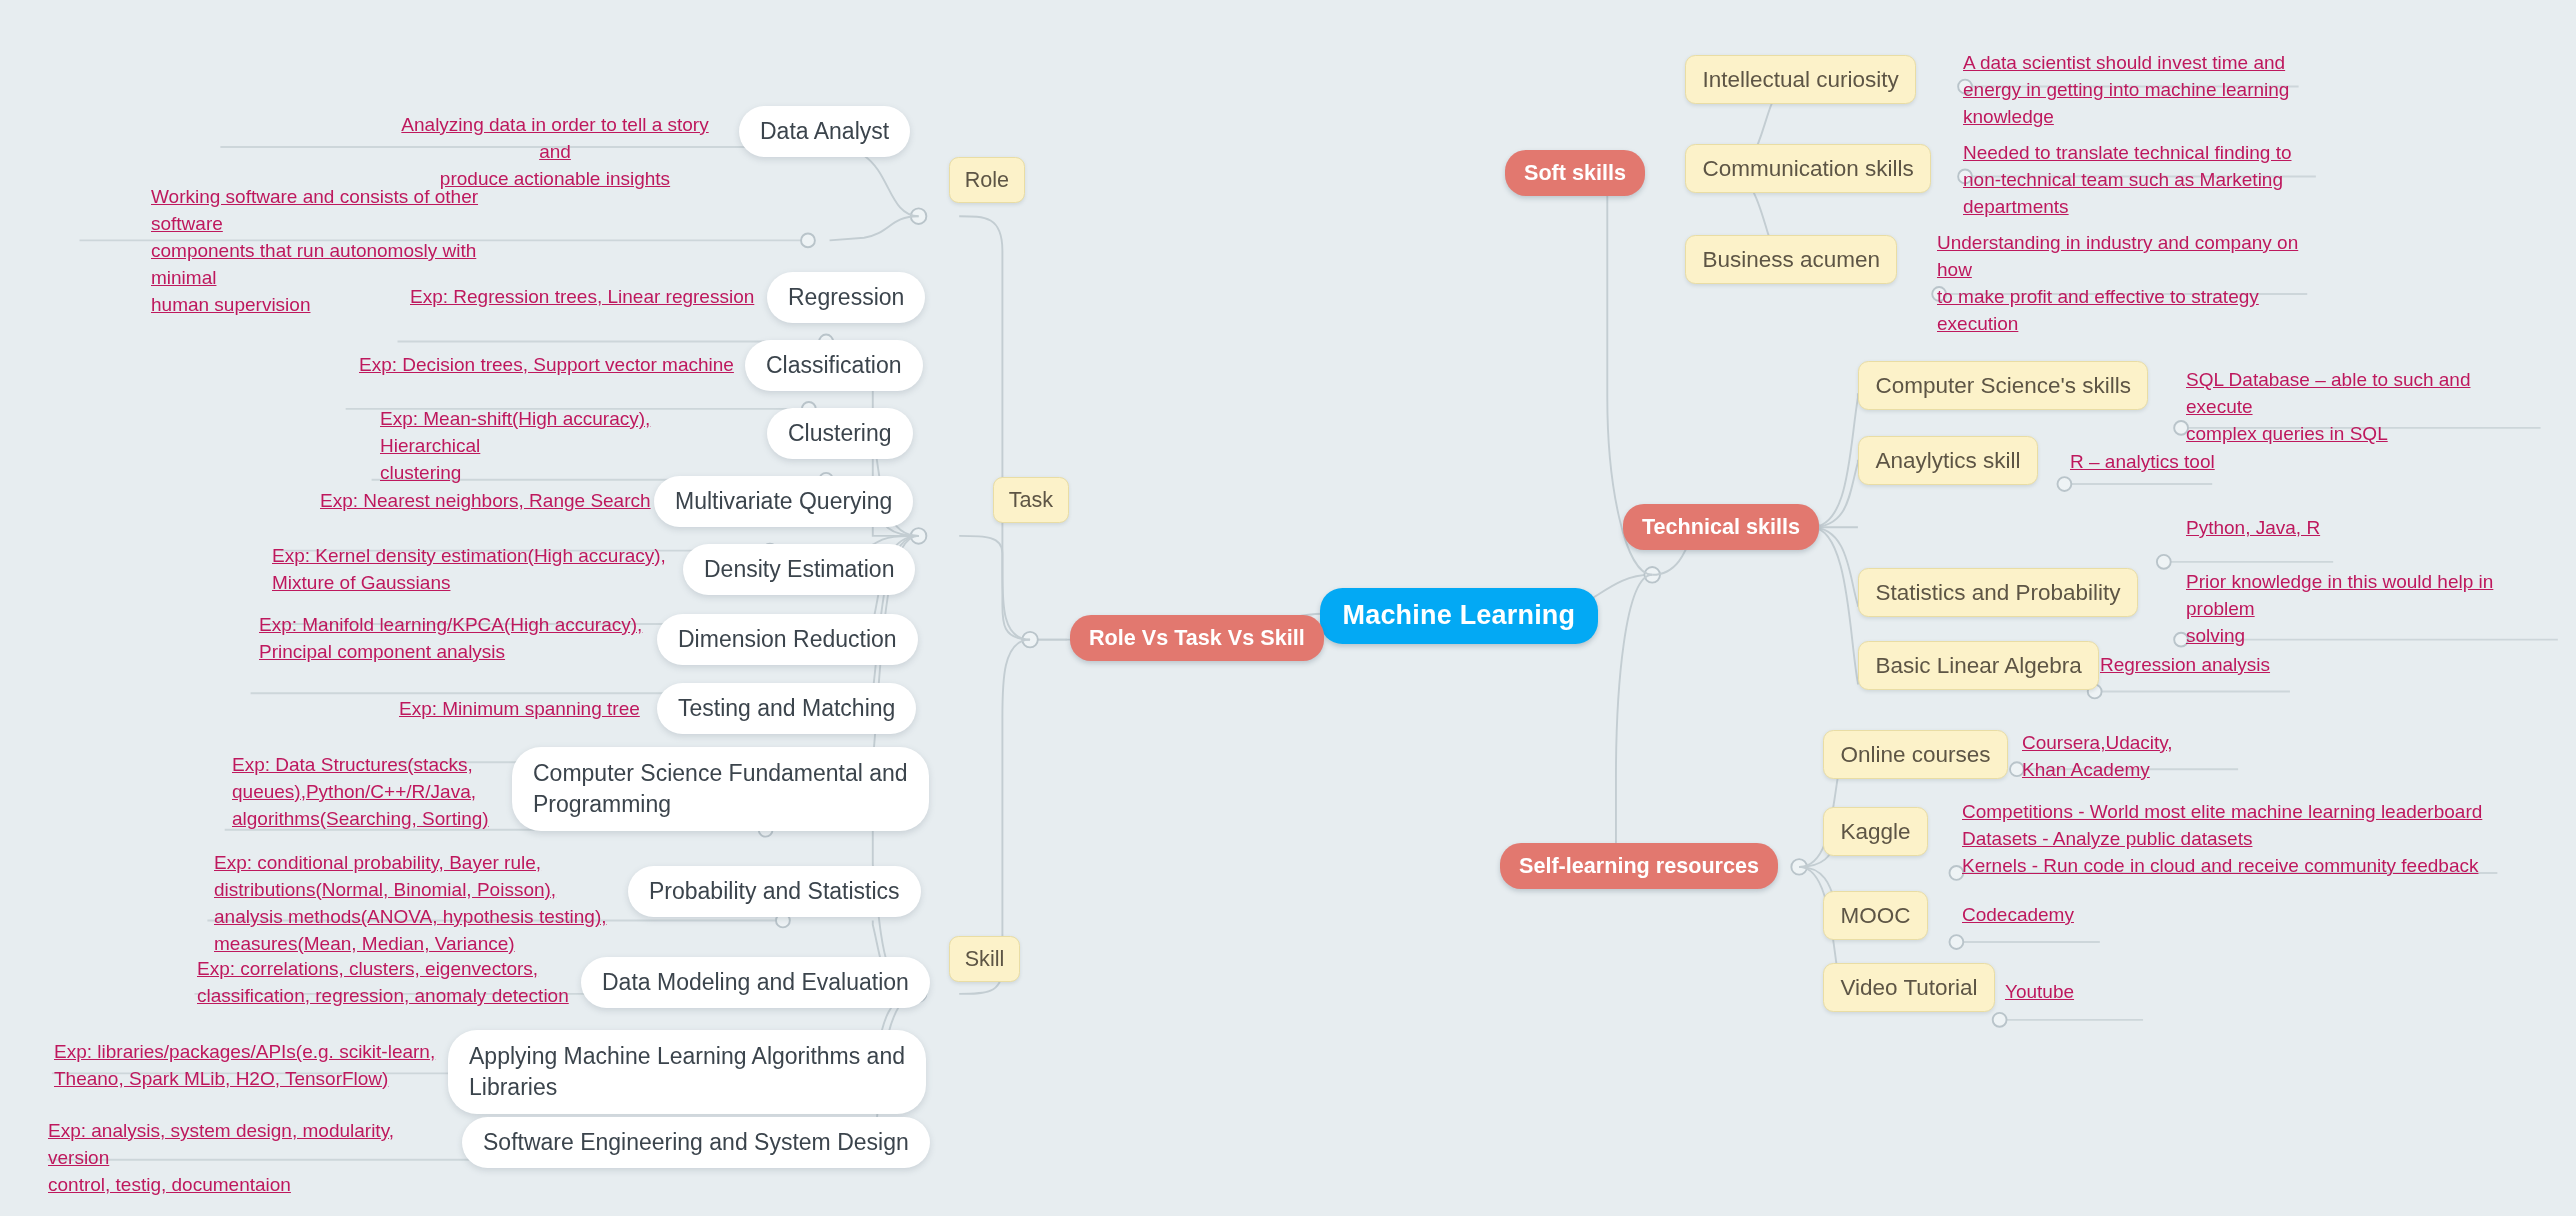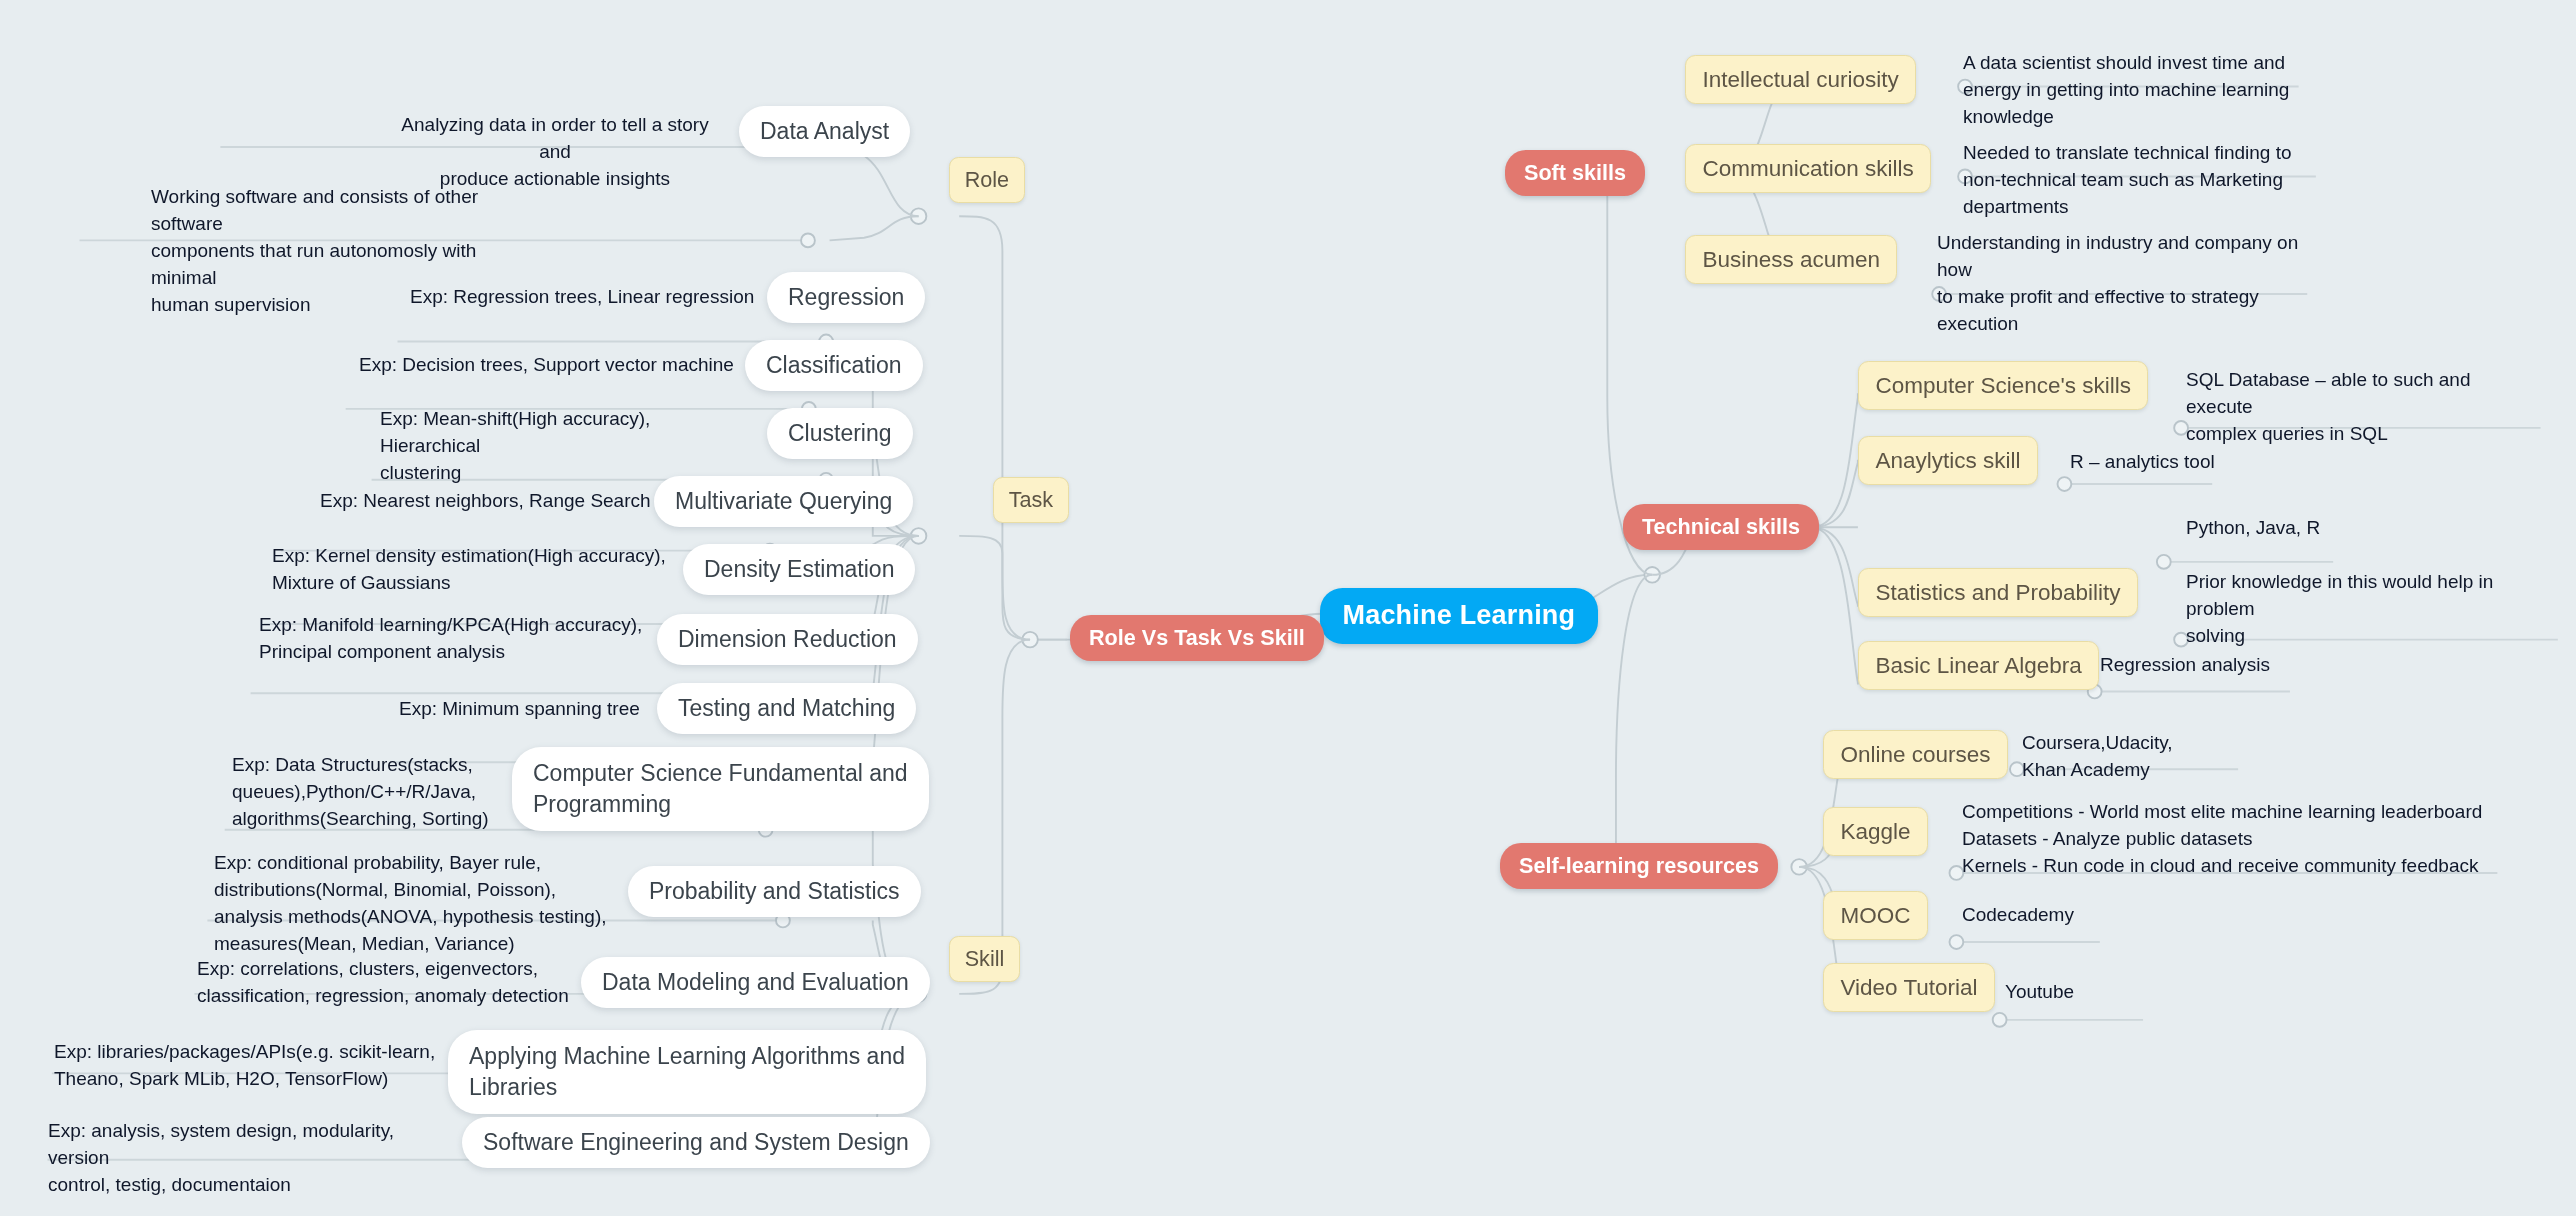--- a/index.html
+++ b/index.html
@@ -54,24 +54,25 @@
     background:#ffffff;color:#3b444c;
     border-radius:863px;
     font-size:23px;
     padding:11.2px 21px;
     box-shadow:0 2.6px 6px rgba(105,120,132,.22);
   }
   .white.multiline{border-radius:29px;line-height:1.35;align-items:center;}
   
   .note{
     position:absolute;
-    color:#0f172a;
+    color:#be185d;
     font-size:19px;
     line-height:1.42;
     white-space:pre-line;
+    text-decoration:underline;
   }
 </style>
 </head>
 <body>
 
 <div id="canvas">
 
   <svg id="wires" viewBox="0 0 2981 1408">
 
     <path class="wire" d="M1530 710 C1480 710 1460 740 1400 740 L1200 740"></path>

